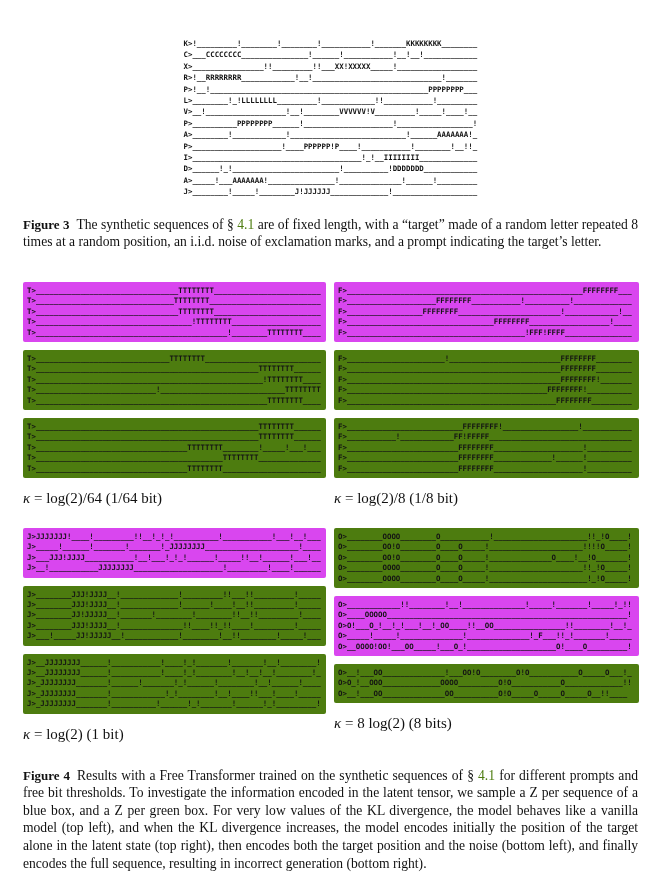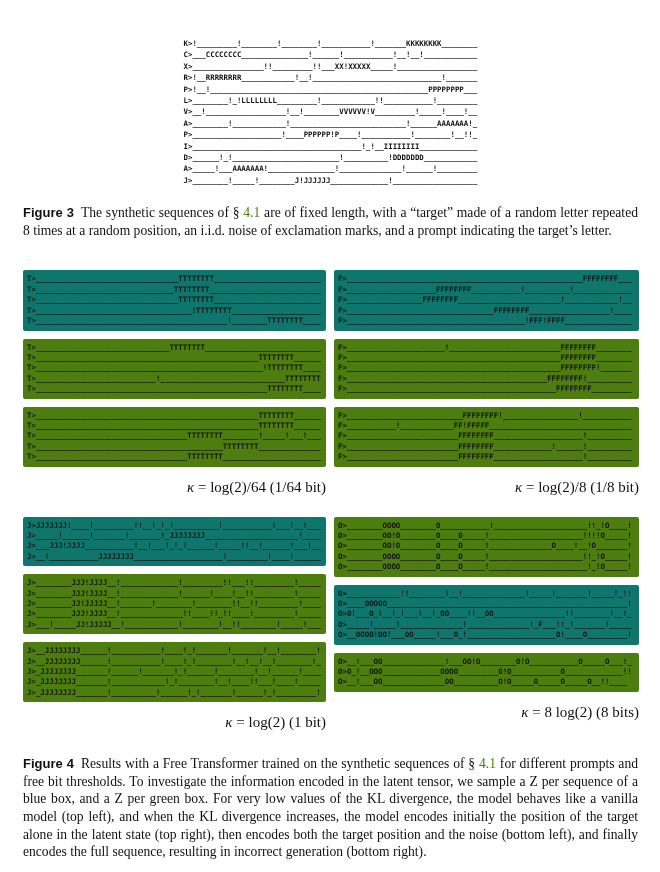--- a/index.html
+++ b/index.html
@@ -19,52 +19,53 @@
   
   .fig4-grid {
     margin-top:31px;
     display:grid; grid-template-columns:303px 305px;
     column-gap:8px; row-gap:21px;
   }
   .seq-box {
     border-radius:2px; padding:4px 4px; margin-bottom:8px;
   }
   .seq-box .seq-line { line-height:10.4px; }
-  .box-blue  { background:#0f766e; }
+  .box-blue  { background:#d946ef; }
   .box-green { background:#4d7c0f; }
   .kcap {
-    text-align:right; margin-top:12px; font-size:15px; color:#111;
+    text-align:left; margin-top:12px; font-size:15px; color:#111;
     font-family:"Liberation Serif", serif;
   }
   .kcap i { font-style:italic; }
   
   .caption {
     font-size:13.6px; line-height:17.6px; text-align:justify;
     margin:18px 0 0 0; color:#111;
   }
   .fig4-caption { margin-top:24px; }
   .cap-label {
-    font-family:Liberation Sans, sans-serif; font-weight:bold;
+    font-family:Liberation Serif, serif; font-weight:bold;
     font-size:13px; margin-right:7px;
   }
   .seclink { color:#4d7c0f; text-decoration:none; cursor:pointer; }
 </style>
 </head>
 <body>
 
 <div class="page">
 
   <div class="fig3-art">
       <div class="seq-line">K&gt;!_________!________!________!___________!_______KKKKKKKK________</div>
       <div class="seq-line">C&gt;___CCCCCCCC_______________!______!___________!__!__!____________</div>
       <div class="seq-line">X&gt;________________!!_________!!___XX!XXXXX_____!__________________</div>
       <div class="seq-line">R&gt;!__RRRRRRRR____________!__!_____________________________!_______</div>
       <div class="seq-line">P&gt;!__!_________________________________________________PPPPPPPP___</div>
       <div class="seq-line">L&gt;________!_!LLLLLLLL_________!____________!!___________!_________</div>
       <div class="seq-line">V&gt;__!__________________!__!________VVVVVV!V_________!_____!____!__</div>
+      <div class="seq-line">P&gt;__________PPPPPPPP______!____________________!_________________!</div>
       <div class="seq-line">A&gt;________!____________!__________________________!______AAAAAAA!_</div>
       <div class="seq-line">P&gt;____________________!____PPPPPP!P____!___________!________!__!!_</div>
       <div class="seq-line">I&gt;______________________________________!_!__IIIIIIII_____________</div>
       <div class="seq-line">D&gt;______!_!________________________!__________!DDDDDDD____________</div>
       <div class="seq-line">A&gt;_____!___AAAAAAA!_______________!______________!______!_________</div>
       <div class="seq-line">J&gt;________!_____!________J!JJJJJJ_____________!___________________</div>
     </div>
 
   <p class="caption">
     <span class="cap-label">Figure 3</span><span>The synthetic sequences of § </span><a class="seclink">4.1</a><span> are of fixed length, with a “target” made of a random letter repeated 8 times at a random position, an i.i.d. noise of exclamation marks, and a prompt indicating the target’s letter.</span>

